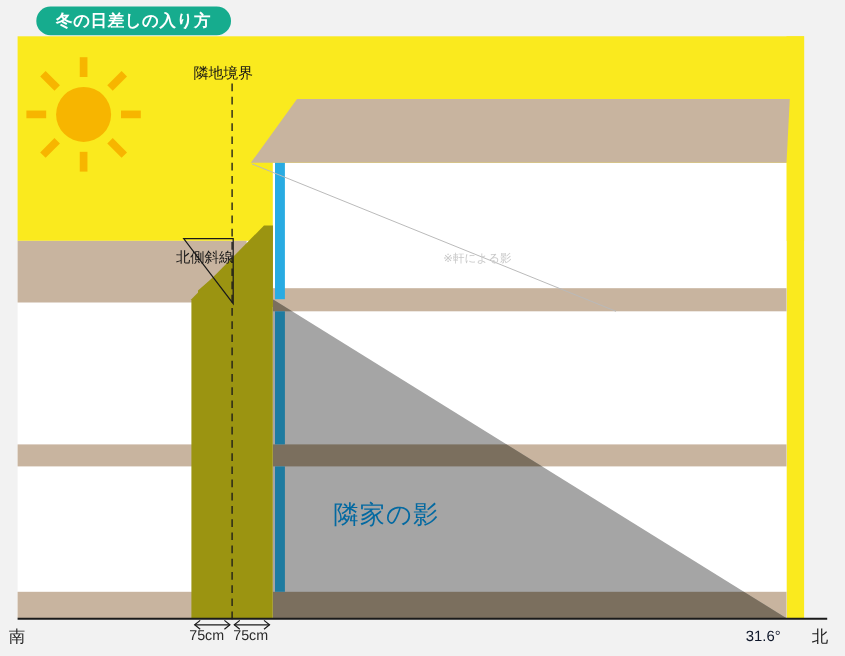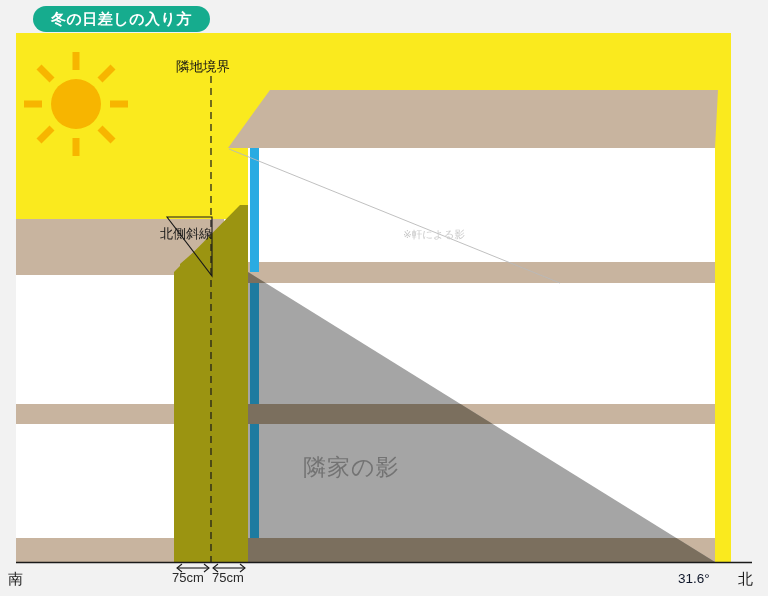--- a/index.html
+++ b/index.html
@@ -25,21 +25,21 @@
     display:flex;align-items:center;justify-content:flex-end;
     padding:0 18px;
     box-sizing:border-box;
     z-index:30;
   }
 
   .lbl{position:absolute;z-index:25;white-space:nowrap;}
   .lbl-rinchi{left:176px;top:58px;font-size:13.5px;color:#141414;font-weight:500;}
   .lbl-kitagawa{left:160px;top:199px;font-size:13px;color:#141414;font-weight:500;margin-top:26px;}
   .lbl-noki{left:377px;top:228px;font-size:10.5px;color:#c9c9c9;margin-left:26px;}
-  .lbl-rinka{left:303px;top:452px;font-size:23px;color:#737373;letter-spacing:1px;}
+  .lbl-rinka{left:303px;top:452px;font-size:23px;color:#0369a1;letter-spacing:1px;}
   .lbl-minami{left:8px;top:570px;font-size:15px;color:#1a1a1a;}
   .lbl-kita{left:738px;top:570px;font-size:15px;color:#1a1a1a;}
   .lbl-angle{left:678px;top:571px;font-size:13.5px;color:#0f172a;}
   .lbl-d1{left:172px;top:570px;font-size:13px;color:#2b2b2b;}
   .lbl-d2{left:212px;top:570px;font-size:13px;color:#2b2b2b;}
 </style>
 </head>
 <body>
 
 <div id="stage">

